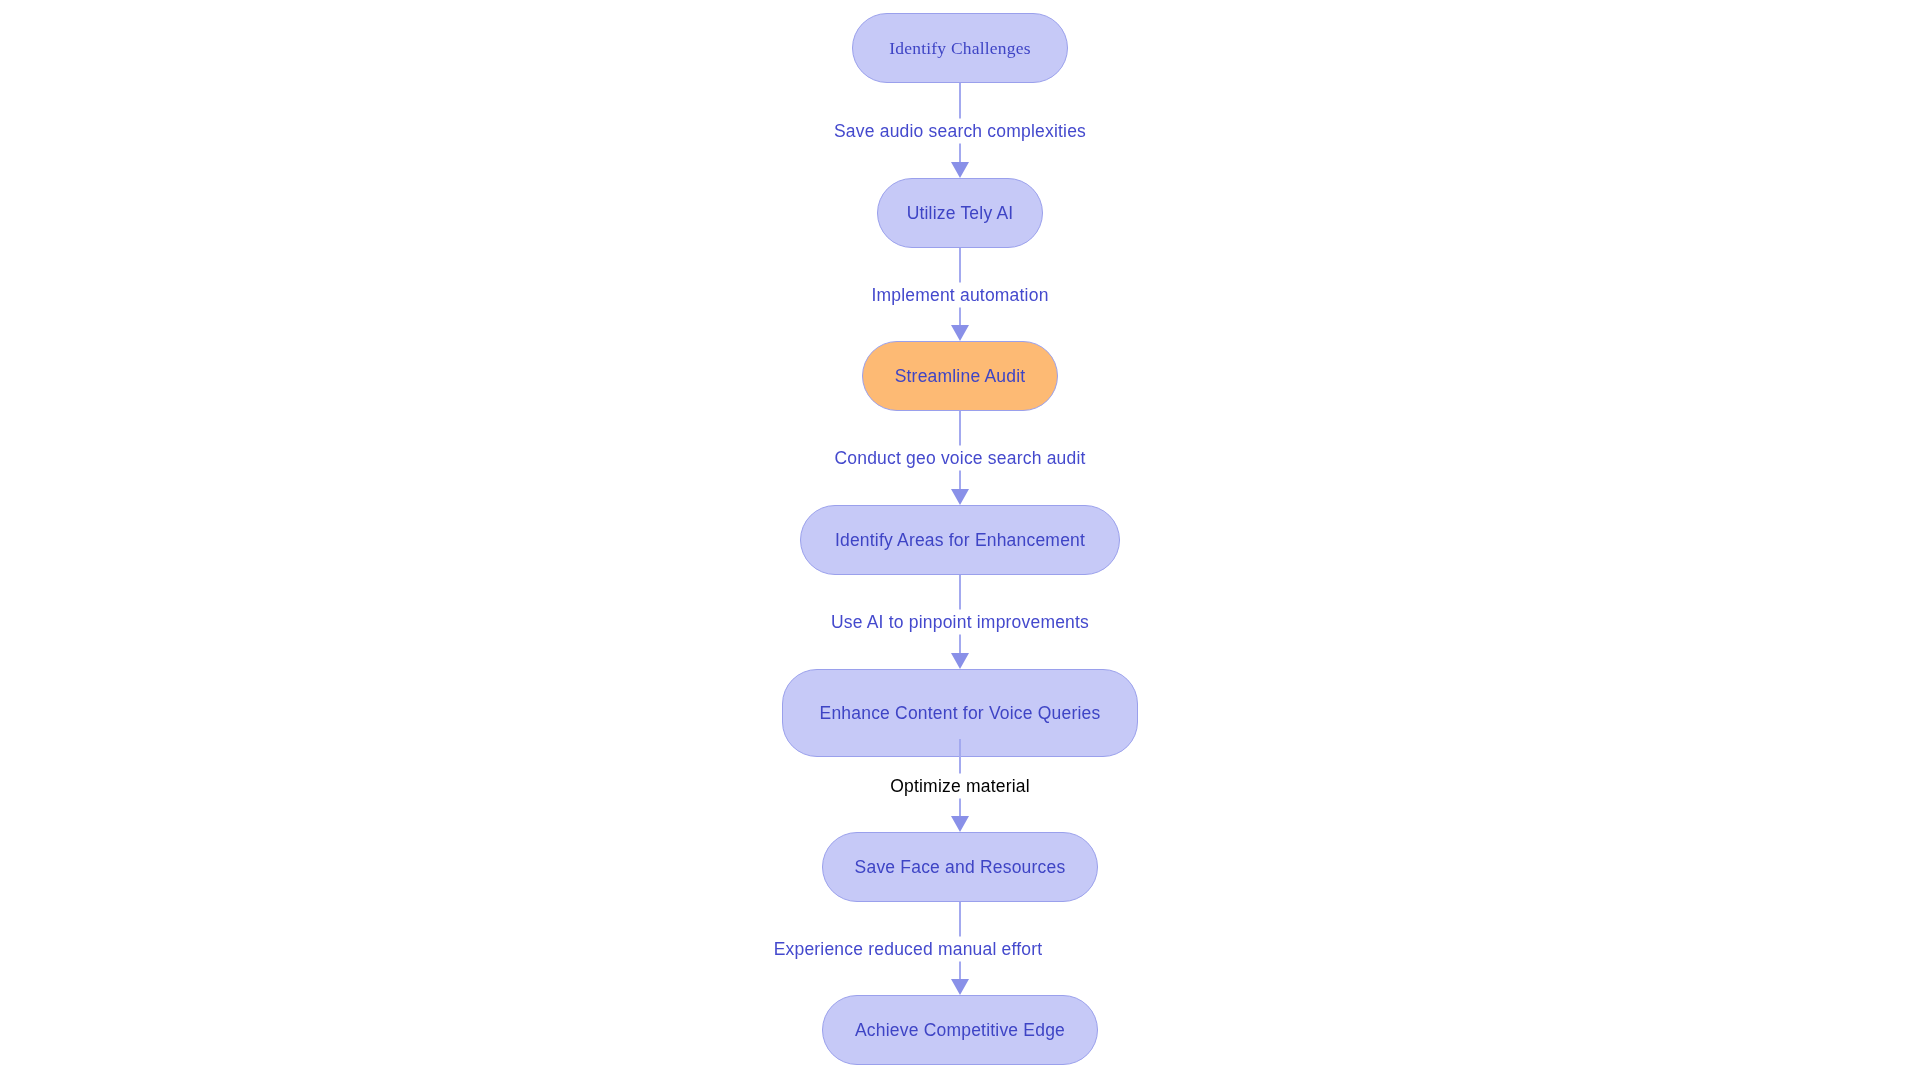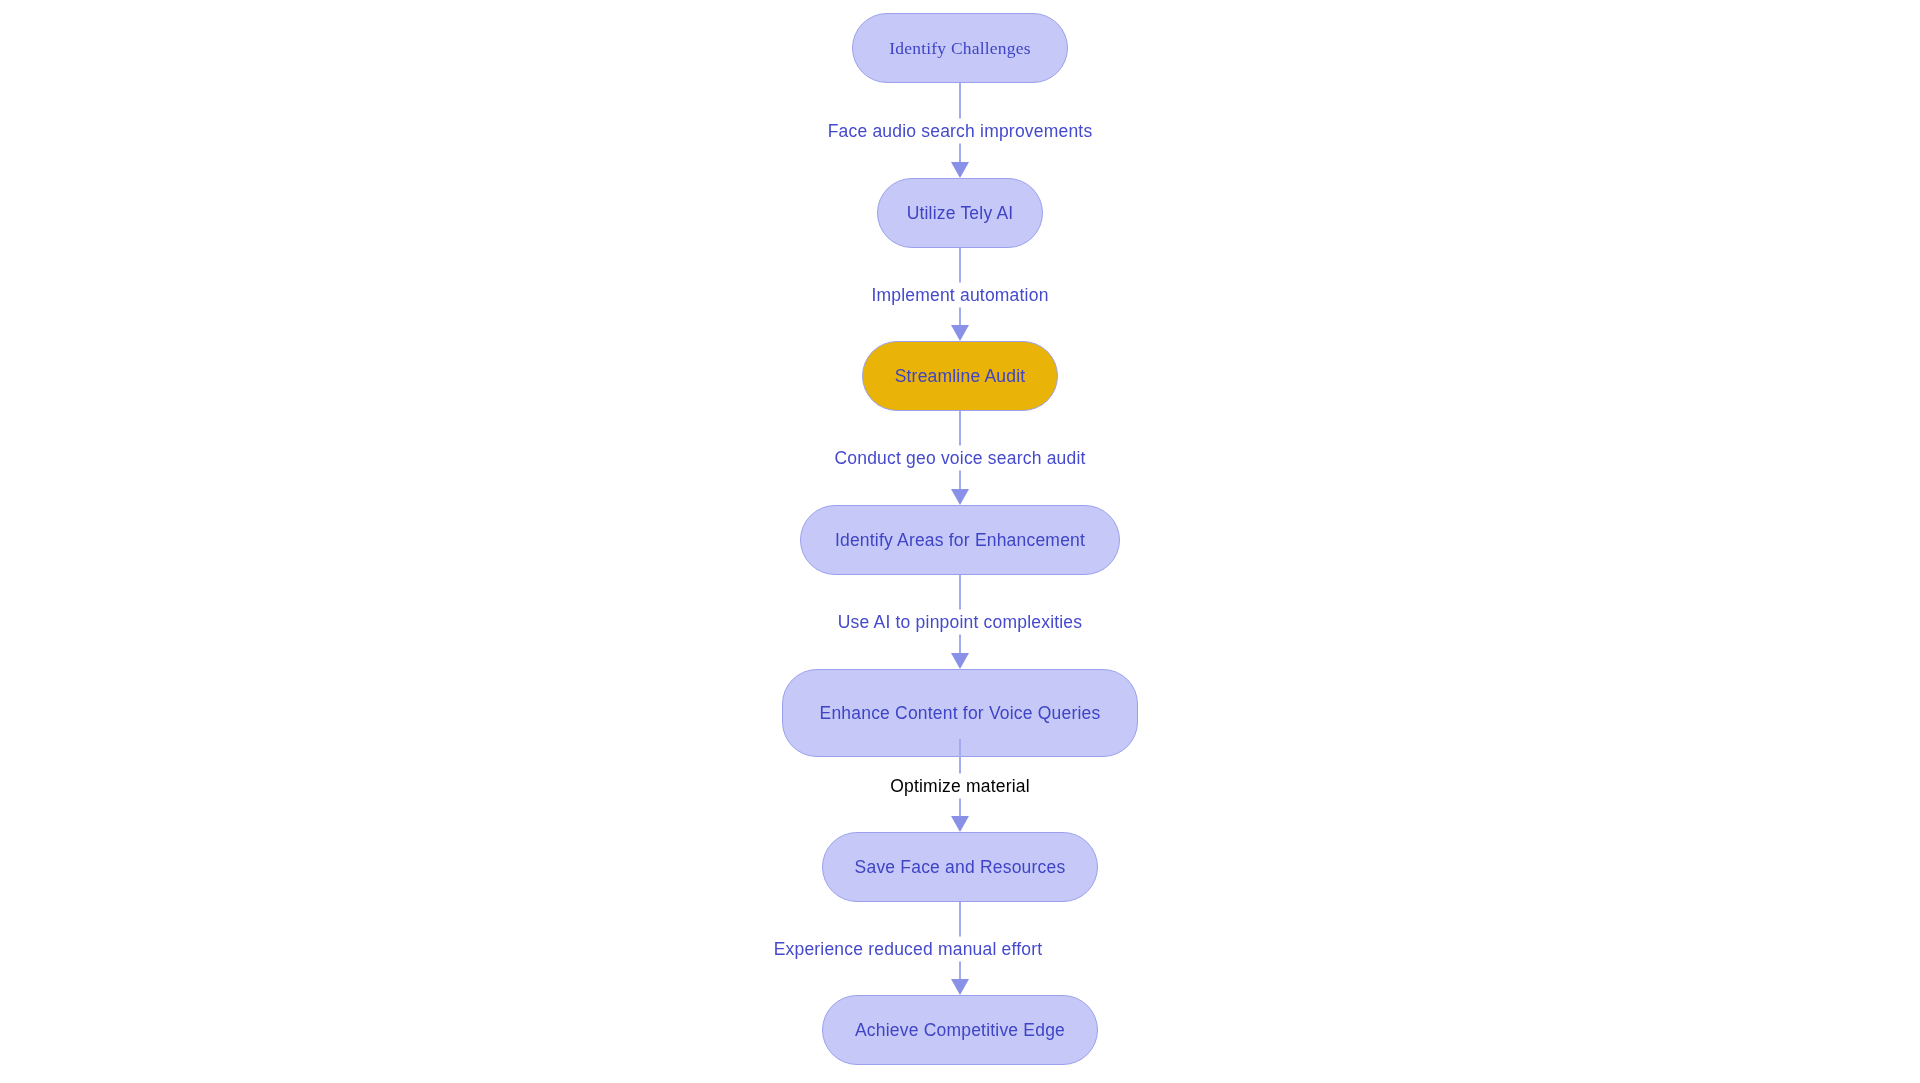--- a/index.html
+++ b/index.html
@@ -55,46 +55,46 @@
 </head>
 <body>
 
 <div id="stage" style="background: rgb(255, 255, 255);">
     <div class="flow-node" style="left: 852px; top: 13px; width: 216px; height: 70px; background: rgb(198, 201, 247); border-color: rgb(154, 160, 236); color: rgb(62, 68, 197); font-family: Liberation Serif, serif;">
       <span>Identify Challenges</span>
     </div>
     <div class="flow-node" style="left: 877px; top: 178px; width: 166px; height: 70px; background: rgb(198, 201, 247); border-color: rgb(154, 160, 236); color: rgb(62, 68, 197);">
       <span>Utilize Tely AI</span>
     </div>
-    <div class="flow-node" style="left: 862px; top: 341px; width: 196px; height: 70px; background: #eab308; border-color: rgb(154, 160, 236); color: rgb(62, 68, 197);">
+    <div class="flow-node" style="left: 862px; top: 341px; width: 196px; height: 70px; background: #fdba74; border-color: rgb(154, 160, 236); color: rgb(62, 68, 197);">
       <span>Streamline Audit</span>
     </div>
     <div class="flow-node" style="left: 800px; top: 505px; width: 320px; height: 70px; background: rgb(198, 201, 247); border-color: rgb(154, 160, 236); color: rgb(62, 68, 197);">
       <span>Identify Areas for Enhancement</span>
     </div>
     <div class="flow-node" style="left: 782px; top: 669px; width: 356px; height: 88px; background: rgb(198, 201, 247); border-color: rgb(154, 160, 236); color: rgb(62, 68, 197);">
       <span>Enhance Content for Voice Queries</span>
     </div>
     <div class="flow-node" style="left: 822px; top: 832px; width: 276px; height: 70px; background: rgb(198, 201, 247); border-color: rgb(154, 160, 236); color: rgb(62, 68, 197);">
       <span>Save Face and Resources</span>
     </div>
     <div class="flow-node" style="left: 822px; top: 995px; width: 276px; height: 70px; background: rgb(198, 201, 247); border-color: rgb(154, 160, 236); color: rgb(62, 68, 197);">
       <span>Achieve Competitive Edge</span>
     </div>
     <div class="edge-line" style="left: 959px; top: 83px; height: 81px; background: rgb(163, 169, 239);"></div>
     <div class="edge-arrowhead" style="left: 951px; top: 162px; border-top-color: rgb(137, 144, 232);"></div>
-    <div class="edge-label" style="left: 960px; top: 130.5px; color: rgb(68, 73, 205);">Face audio search improvements</div>
+    <div class="edge-label" style="left: 960px; top: 130.5px; color: rgb(68, 73, 205);">Save audio search complexities</div>
     <div class="edge-line" style="left: 959px; top: 248px; height: 79px; background: rgb(163, 169, 239);"></div>
     <div class="edge-arrowhead" style="left: 951px; top: 325px; border-top-color: rgb(137, 144, 232);"></div>
     <div class="edge-label" style="left: 960px; top: 294.5px; color: rgb(68, 73, 205);">Implement automation</div>
     <div class="edge-line" style="left: 959px; top: 411px; height: 80px; background: rgb(163, 169, 239);"></div>
     <div class="edge-arrowhead" style="left: 951px; top: 489px; border-top-color: rgb(137, 144, 232);"></div>
     <div class="edge-label" style="left: 960px; top: 458px; color: rgb(68, 73, 205);">Conduct geo voice search audit</div>
     <div class="edge-line" style="left: 959px; top: 575px; height: 80px; background: rgb(163, 169, 239);"></div>
     <div class="edge-arrowhead" style="left: 951px; top: 653px; border-top-color: rgb(137, 144, 232);"></div>
-    <div class="edge-label" style="left: 960px; top: 622px; color: rgb(68, 73, 205);">Use AI to pinpoint complexities</div>
+    <div class="edge-label" style="left: 960px; top: 622px; color: rgb(68, 73, 205);">Use AI to pinpoint improvements</div>
     <div class="edge-line" style="left: 959px; top: 739px; height: 79px; background: rgb(163, 169, 239);"></div>
     <div class="edge-arrowhead" style="left: 951px; top: 816px; border-top-color: rgb(137, 144, 232);"></div>
     <div class="edge-label" style="left: 960px; top: 785.5px; color: #000000;">Optimize material</div>
     <div class="edge-line" style="left: 959px; top: 902px; height: 79px; background: rgb(163, 169, 239);"></div>
     <div class="edge-arrowhead" style="left: 951px; top: 979px; border-top-color: rgb(137, 144, 232);"></div>
     <div class="edge-label" style="left: 908px; top: 948.5px; color: rgb(68, 73, 205);">Experience reduced manual effort</div>
   </div>
 
 </body></html>

